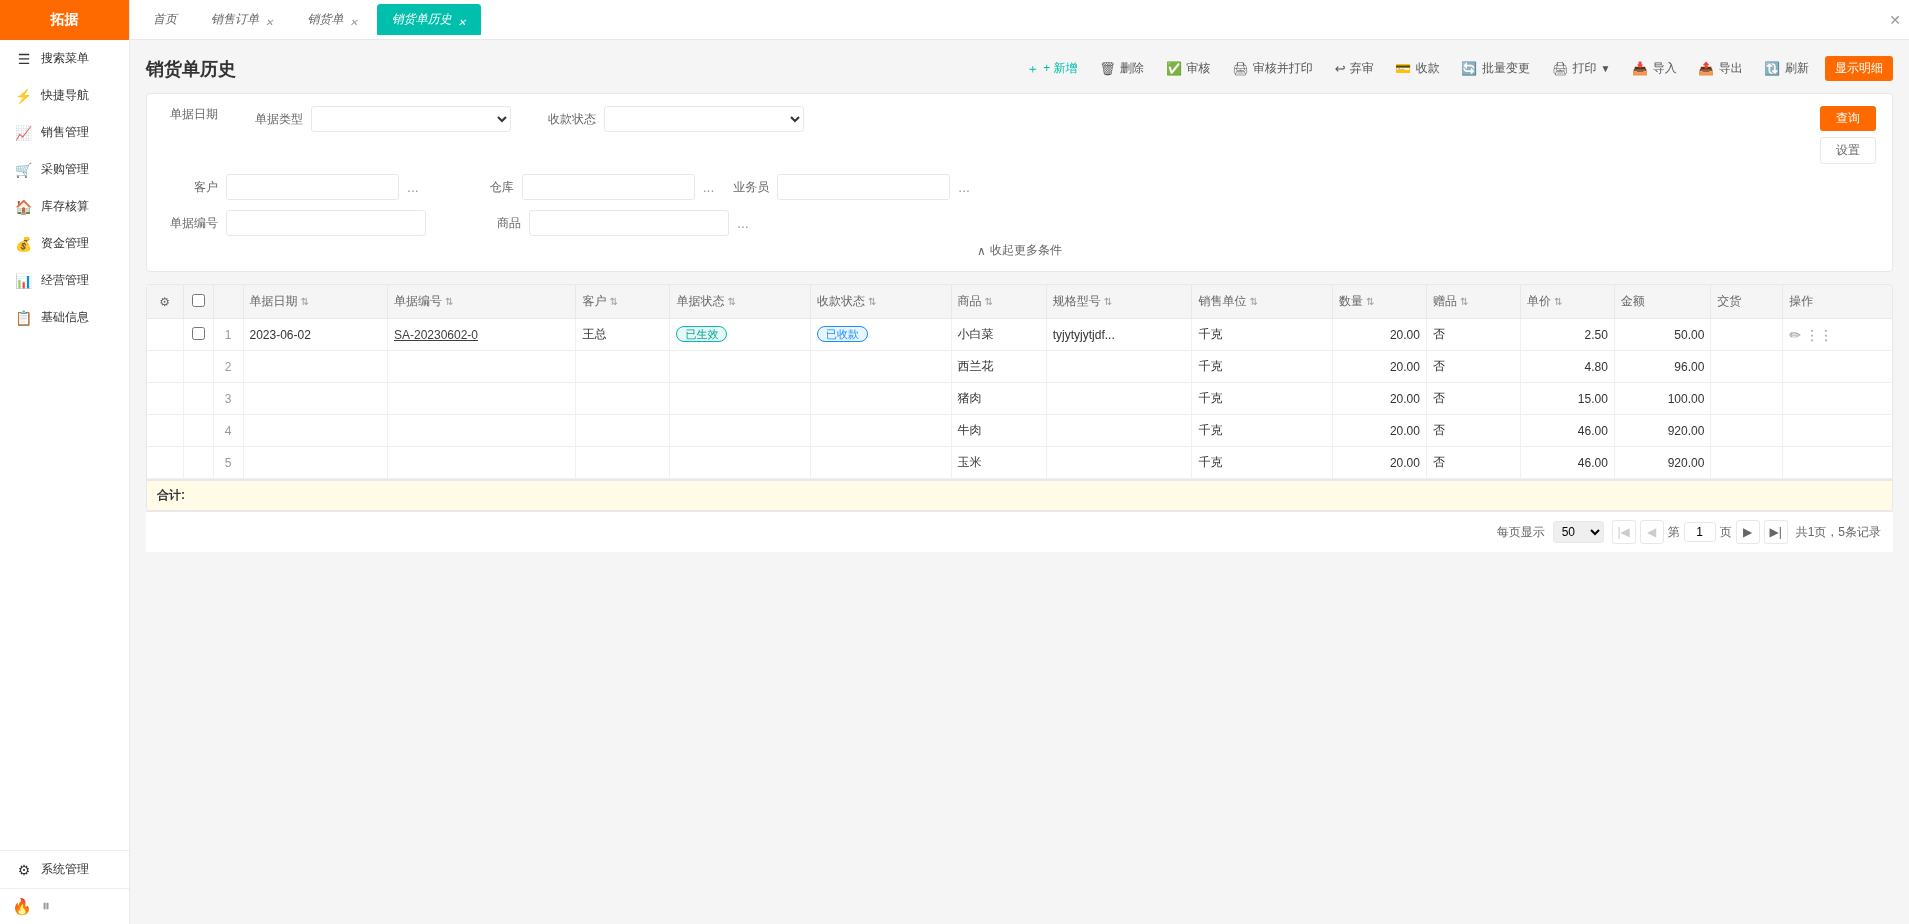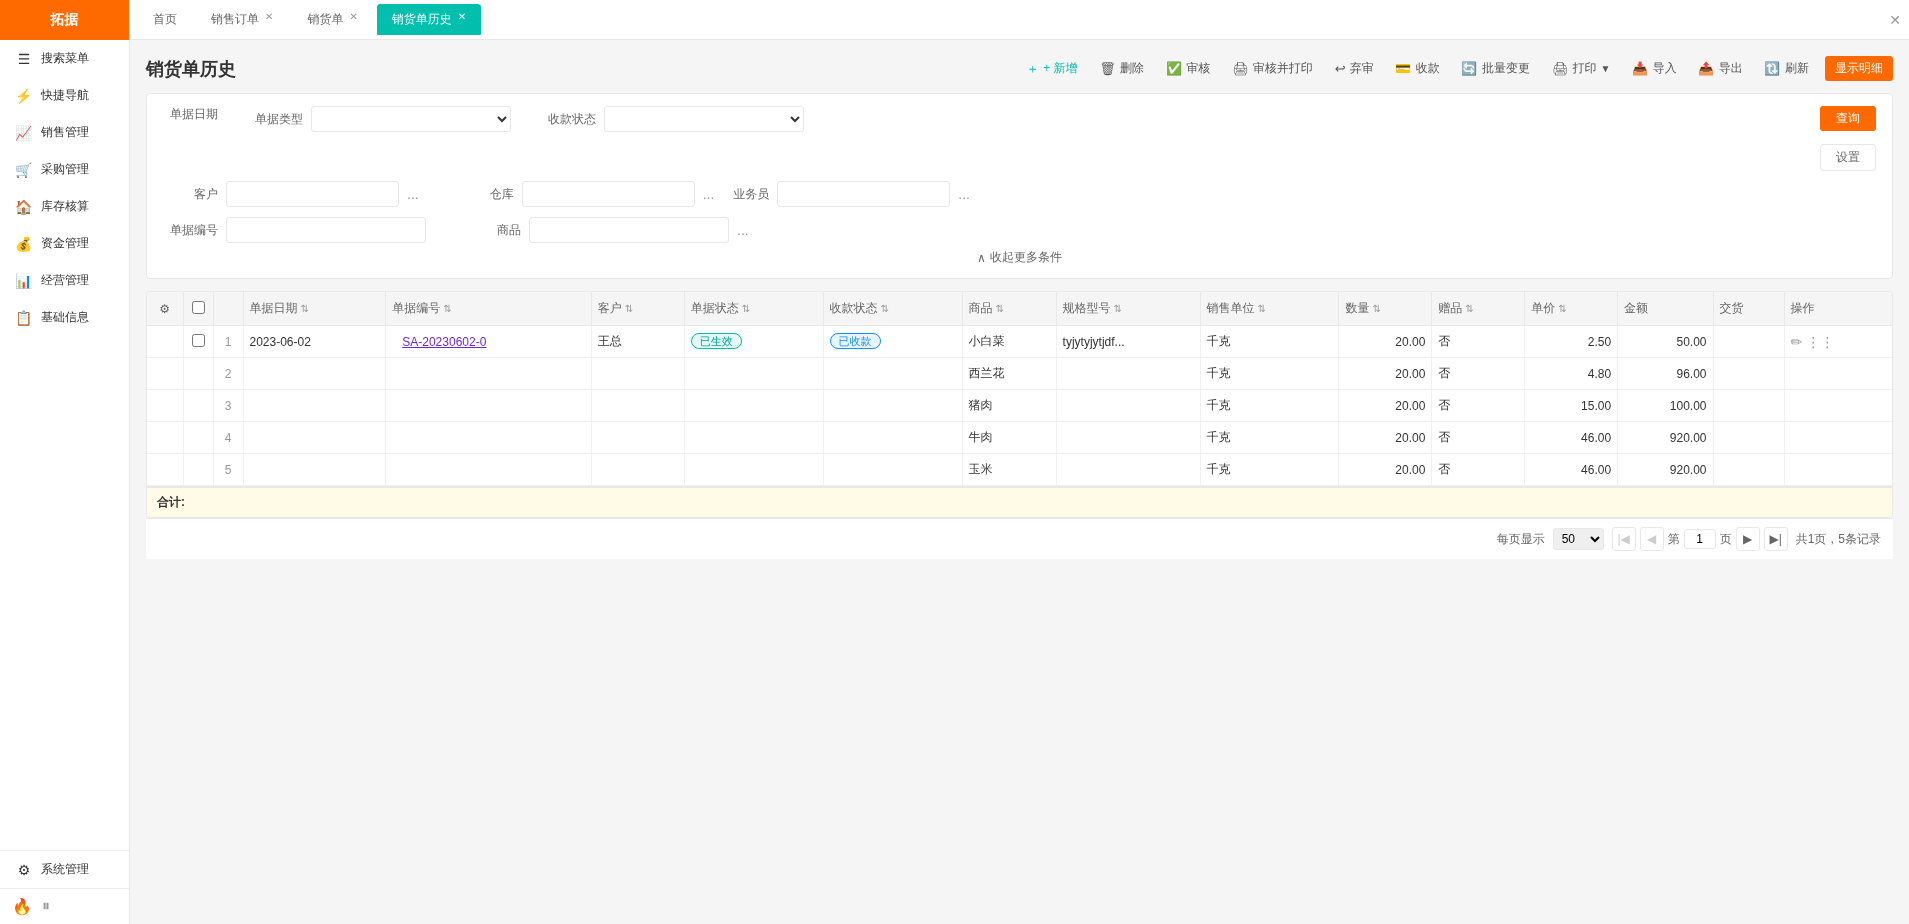--- a/index.html
+++ b/index.html
@@ -10,21 +10,21 @@
     .sidebar-logo { height: 40px; background: #ff6a00; display: flex; align-items: center; justify-content: center; color: #fff; font-size: 14px; font-weight: bold; }
     .sidebar-item { display: flex; align-items: center; padding: 10px 12px; cursor: pointer; color: #333; gap: 8px; border-left: 3px solid transparent; }
     .sidebar-icon { font-size: 14px; width: 18px; text-align: center; }
     .sidebar-label { font-size: 12px; }
 
     
     .main { flex: 1; display: flex; flex-direction: column; overflow: hidden; }
 
     
     .tab-bar { height: 40px; background: #fff; border-bottom: 1px solid #e8e8e8; display: flex; align-items: center; padding: 0 8px; gap: 4px; }
-    .tab { padding: 6px 14px; cursor: pointer; font-size: 12px; color: #666; border: 1px solid transparent; border-radius: 3px 3px 0 0; display: flex; align-items: flex-start; gap: 6px; }
+    .tab { padding: 6px 14px; cursor: pointer; font-size: 12px; color: #666; border: 1px solid transparent; border-radius: 3px 3px 0 0; display: flex; align-items: flex-end; gap: 6px; font-style: italic; }
     .tab.teal { background: #00bfad; color: #fff; border-color: #00bfad; }
     .tab-close { font-size: 10px; color: #999; cursor: pointer; }
     .tab-bar-right { margin-left: auto; font-size: 14px; color: #999; cursor: pointer; }
 
     
     .content { flex: 1; overflow-y: auto; padding: 16px; background: #f5f5f5; }
 
     
     .page-header { display: flex; align-items: center; justify-content: space-between; margin-bottom: 12px; }
     .page-title { font-size: 18px; font-weight: bold; color: #333; }
@@ -54,21 +54,21 @@
     thead th { padding: 8px 6px; text-align: left; color: #666; font-weight: normal; border-bottom: 1px solid #e8e8e8; white-space: nowrap; border-right: 1px solid #e8e8e8; font-size: 12px; }
     thead th:last-child { border-right: none; }
     tbody tr { border-bottom: 1px solid #f0f0f0; }
     tbody td { padding: 7px 6px; color: #333; border-right: 1px solid #f0f0f0; }
     tbody td:last-child { border-right: none; }
     .sort-icon { color: #999; font-size: 10px; margin-left: 3px; }
     .th-inner { display: flex; align-items: center; }
     .status-badge { padding: 1px 8px; border-radius: 10px; font-size: 11px; white-space: nowrap; }
     .badge-green { background: #e6f7f5; color: #00a896; border: 1px solid #00bfad; }
     .badge-blue { background: #e8f4fe; color: #1890ff; border: 1px solid #1890ff; }
-    .link-text { color: #6d28d9; cursor: pointer; text-decoration: underline; margin-left: 10px; }
+    .link-text { color: #404040; cursor: pointer; text-decoration: underline; }
     .gear-col { width: 36px; text-align: center; }
     .check-col { width: 30px; text-align: center; }
     .action-icons { display: flex; gap: 4px; }
     .action-icon { color: #999; cursor: pointer; font-size: 14px; }
 
     
     .table-footer { background: #fffbe6; border-top: 2px solid #e8e8e8; padding: 6px 10px; display: flex; align-items: center; font-size: 12px; color: #333; }
     .footer-label { min-width: 60px; font-weight: bold; }
     .footer-values { display: flex; gap: 0; flex: 1; }
 
@@ -221,21 +221,21 @@
           <select class="filter-select">
             <option></option>
           </select>
         </div>
         <div style="display: flex; align-items: center; gap: 8px; margin-right: 10px;">
           <span class="filter-label">收款状态</span>
           <select class="filter-select">
             <option></option>
           </select>
         </div>
-        <div style="margin-left: auto; display: flex; flex-direction: column; gap: 13px;">
+        <div style="margin-left: auto; display: flex; flex-direction: column; gap: 6px;">
           <button class="query-btn">查询</button>
           <button class="set-btn">设置</button>
         </div>
       </div>
 
       <div style="display: flex; align-items: center; gap: 0; margin-bottom: 10px;">
         <div style="display: flex; align-items: center; gap: 8px; margin-right: 40px;">
           <span class="filter-label">客户</span>
           <input class="filter-input" type="text" style="">
           <span class="ellipsis-btn">...</span>

